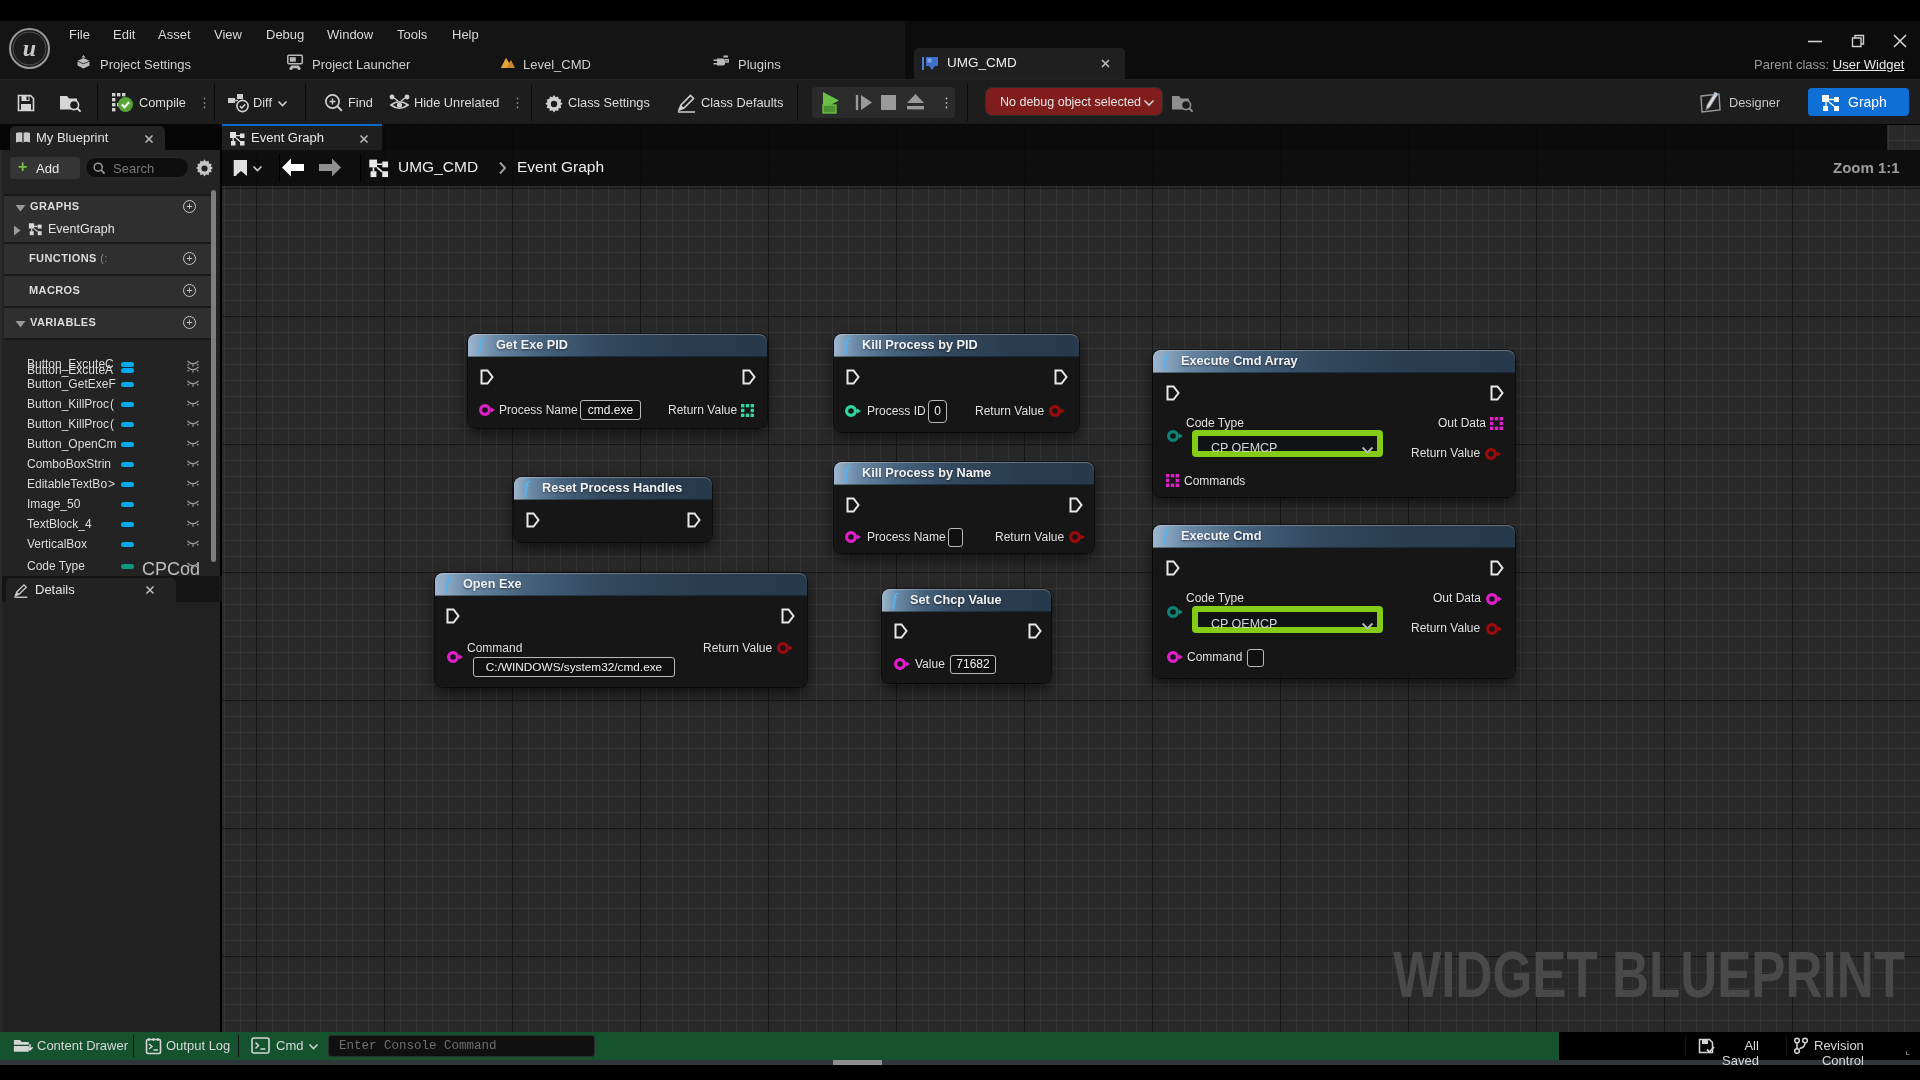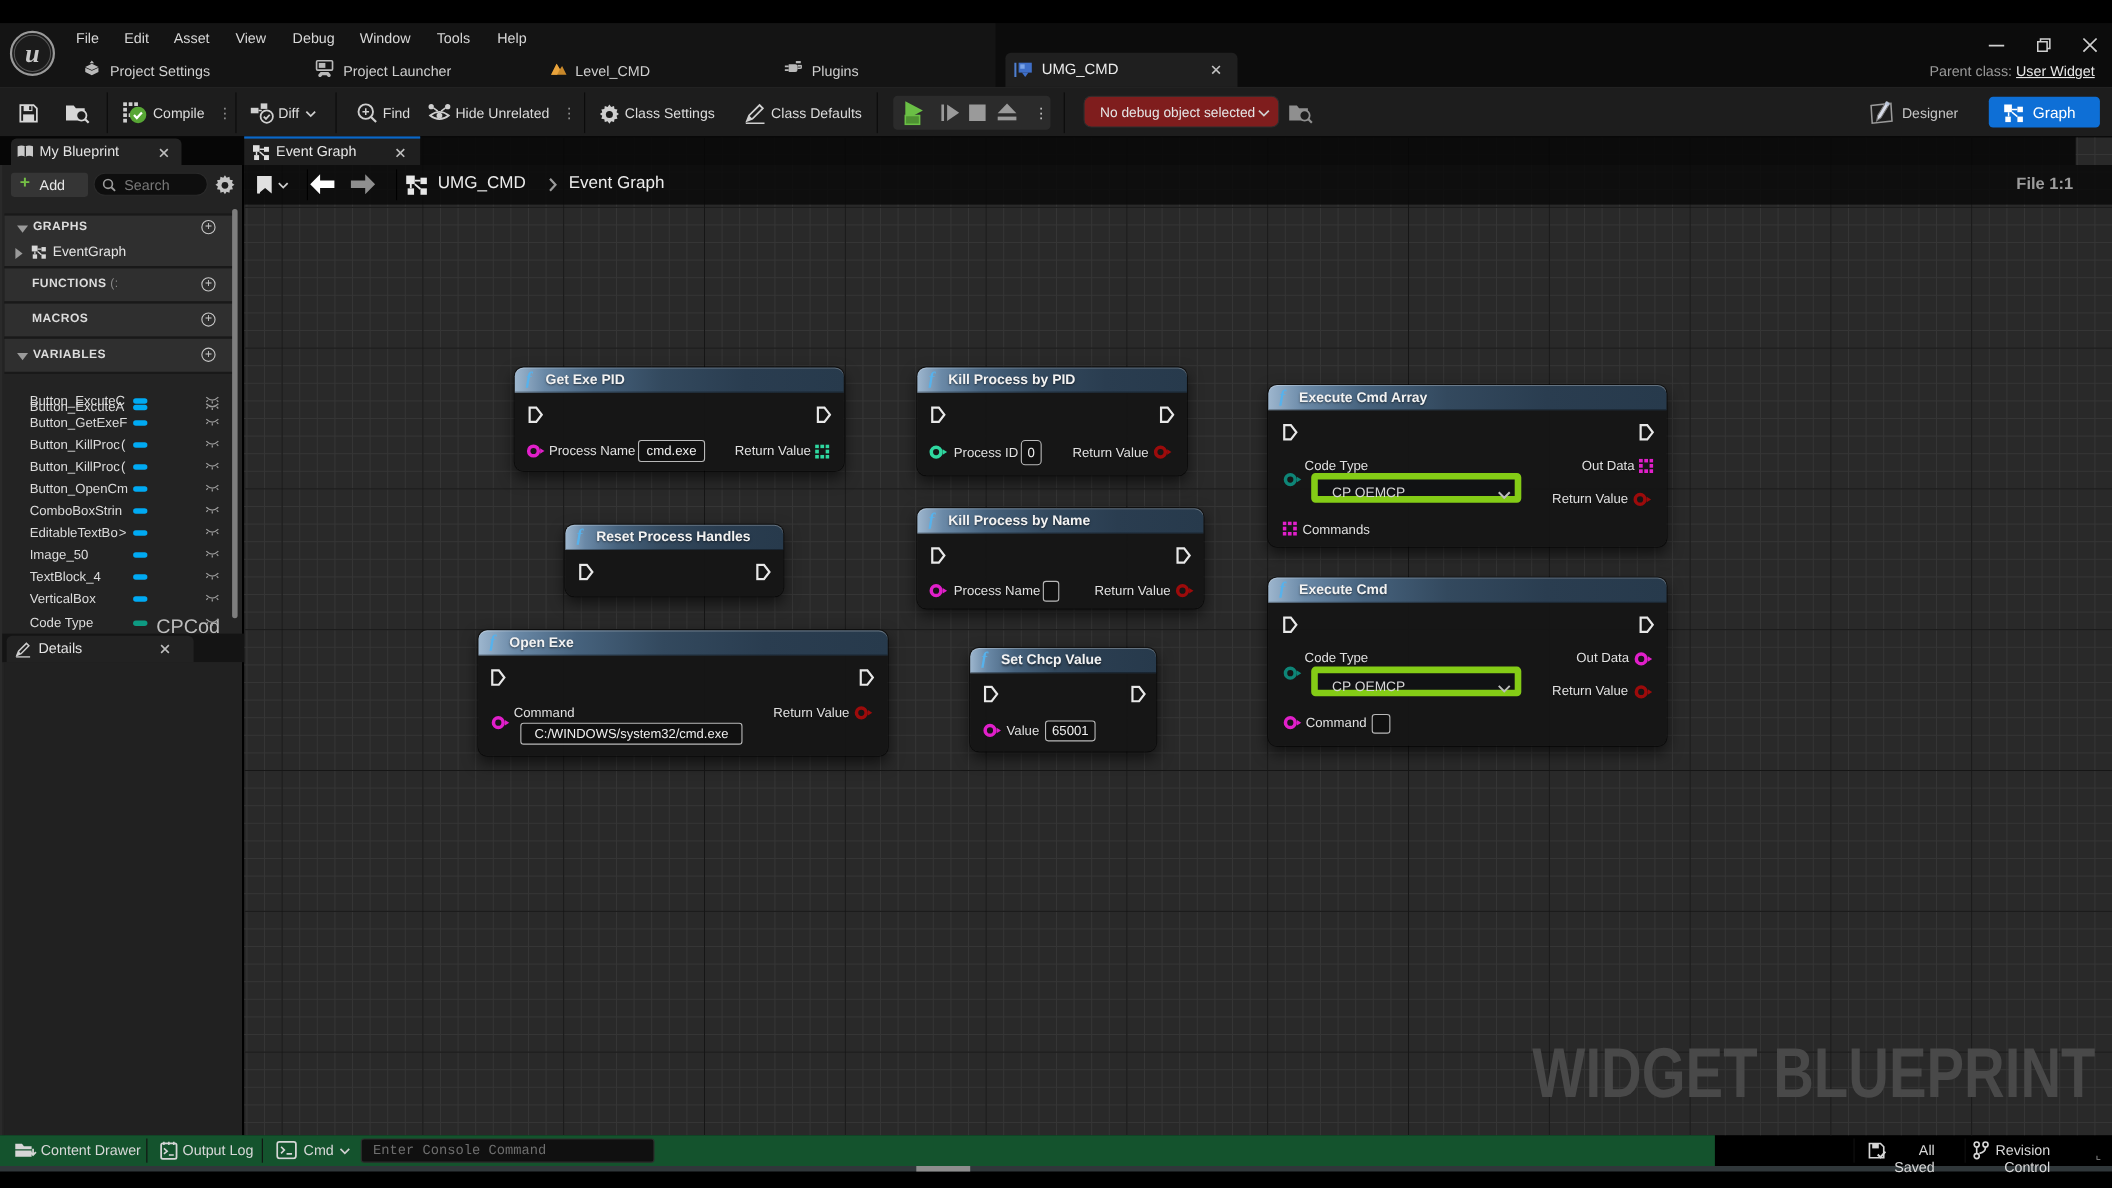--- a/index.html
+++ b/index.html
@@ -456,21 +456,21 @@
         <rect x="11" y="2.5" width="4.5" height="4.5" fill="#e8e8e8"></rect>
         <rect x="2" y="10" width="4.5" height="4.5" fill="#e8e8e8"></rect>
         <rect x="11" y="10" width="4.5" height="4.5" fill="#e8e8e8"></rect>
         <path d="M7 7 l4 3.5 M7 4.6 h4 M4.2 7 v3" stroke="#e8e8e8" stroke-width="1.3"></path>
       </svg>
   <span class="abs" style="left:176px;top:8px;font-size:15.5px;color:#ececec;">UMG_CMD</span>
   <svg class="abs" style="left:276px;top:11px;" width="9" height="14" viewBox="0 0 9 14">
         <path d="M2 1.5 l5 5.5 -5 5.5" fill="none" stroke="#9a9a9a" stroke-width="2"></path>
       </svg>
   <span class="abs" style="left:295px;top:8px;font-size:15.5px;color:#ececec;">Event Graph</span>
-  <span class="abs" style="left:1611px;top:9px;font-size:15px;font-weight:bold;color:#9d9d9d;">File 1:1</span>
+  <span class="abs" style="left:1611px;top:9px;font-size:15px;font-weight:bold;color:#9d9d9d;">Zoom 1:1</span>
 </div>
 <div class="abs" id="watermark">WIDGET BLUEPRINT</div>
 
 <div class="node" style="left:468px;top:334px;width:299px;height:94px;">
   <div class="nhead"></div>
       <span class="fic">f</span>
       <span class="ntitle">Get Exe PID</span>
   <svg class="abs" style="left:12px;top:35px;" width="14" height="16" viewBox="0 0 14 16">
         <path d="M1.5 1.5 h6 l5 6.5 -5 6.5 h-6 z" fill="none" stroke="#e8e8e8" stroke-width="2"></path>
       </svg>
@@ -641,21 +641,21 @@
         <path d="M1.5 1.5 h6 l5 6.5 -5 6.5 h-6 z" fill="none" stroke="#e8e8e8" stroke-width="2"></path>
       </svg>
   <svg class="abs" style="left:146px;top:34px;" width="14" height="16" viewBox="0 0 14 16">
         <path d="M1.5 1.5 h6 l5 6.5 -5 6.5 h-6 z" fill="none" stroke="#e8e8e8" stroke-width="2"></path>
       </svg>
   <svg class="abs" style="left:11px;top:68px;" width="18" height="14" viewBox="0 0 18 14">
         <circle cx="7" cy="7" r="4.4" fill="none" stroke="#e11fca" stroke-width="3.2"></circle>
         <path d="M13 4.5 l4 2.5 -4 2.5 z" fill="#e11fca"></path>
       </svg>
   <span class="plabel" style="left:33px;top:68px;">Value</span>
-  <div class="inbox" style="left:68px;top:66px;width:46px;height:19px;line-height:17px;">65001</div>
+  <div class="inbox" style="left:68px;top:66px;width:46px;height:19px;line-height:17px;">71682</div>
 </div>
 
 <div class="node" style="left:1153px;top:525px;width:362px;height:153px;">
   <div class="nhead"></div>
       <span class="fic">f</span>
       <span class="ntitle">Execute Cmd</span>
   <svg class="abs" style="left:13px;top:35px;" width="14" height="16" viewBox="0 0 14 16">
         <path d="M1.5 1.5 h6 l5 6.5 -5 6.5 h-6 z" fill="none" stroke="#e8e8e8" stroke-width="2"></path>
       </svg>
   <svg class="abs" style="left:337px;top:35px;" width="14" height="16" viewBox="0 0 14 16">

